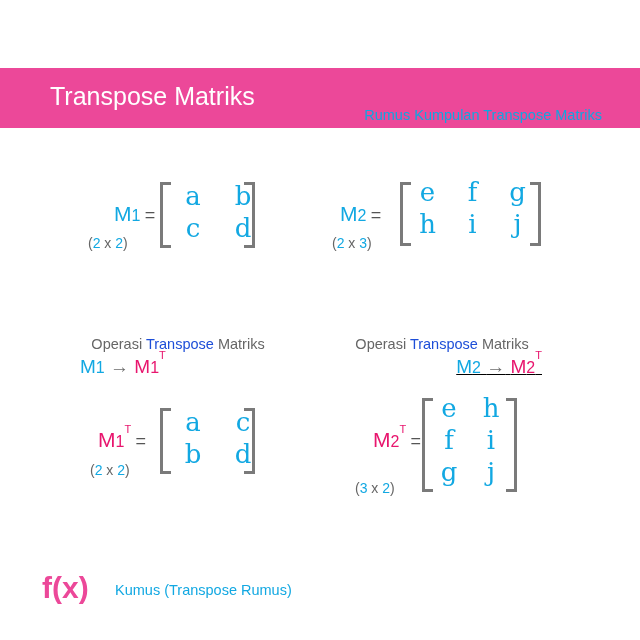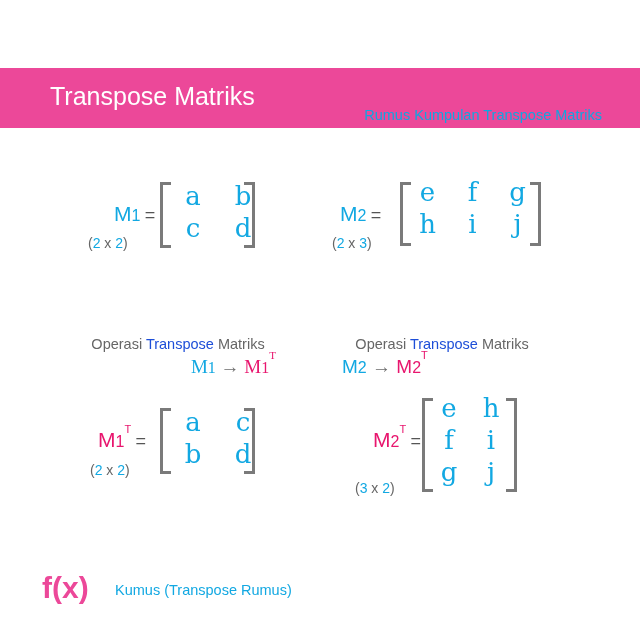--- a/index.html
+++ b/index.html
@@ -65,30 +65,30 @@
     <span class="cell">g</span>
   <span class="cell">h</span>
     <span class="cell">i</span>
     <span class="cell">j</span>
 </div>
 <div class="br r" style="left:530px;top:182px;height:58px;"></div>
 
 <div class="abs op" style="left:80px;top:336px;width:196px;text-align:center;">
   <span>Operasi </span><span class="blue">Transpose</span><span> Matriks</span>
 </div>
-<div class="abs arrowline" style="left:80px;top:356px;width:196px;text-align:right;font-family:Liberation Serif, serif;">
+<div class="abs arrowline" style="left:80px;top:356px;width:196px;text-align:left;">
   <span class="blue">M</span><span class="blue sub">1</span>
   <span class="gray">→</span>
   <span class="pink">M</span><span class="pink sub">1</span><span class="pink sup">T</span>
 </div>
 
 <div class="abs op" style="left:342px;top:336px;width:200px;text-align:center;">
   <span>Operasi </span><span class="blue">Transpose</span><span> Matriks</span>
 </div>
-<div class="abs arrowline" style="left:342px;top:356px;width:200px;text-align:left;">
+<div class="abs arrowline" style="left:342px;top:356px;width:200px;text-align:right;text-decoration:underline;">
   <span class="blue">M</span><span class="blue sub">2</span>
   <span class="gray">→</span>
   <span class="pink">M</span><span class="pink sub">2</span><span class="pink sup">T</span>
 </div>
 
 <div class="abs pink" style="left:98px;top:428px;">
   <span class="mlabel">M</span><span class="sub">1</span><span class="sup">T</span>
   <span class="eq">=</span>
 </div>
 <div class="abs dim" style="left:90px;top:462px;">

